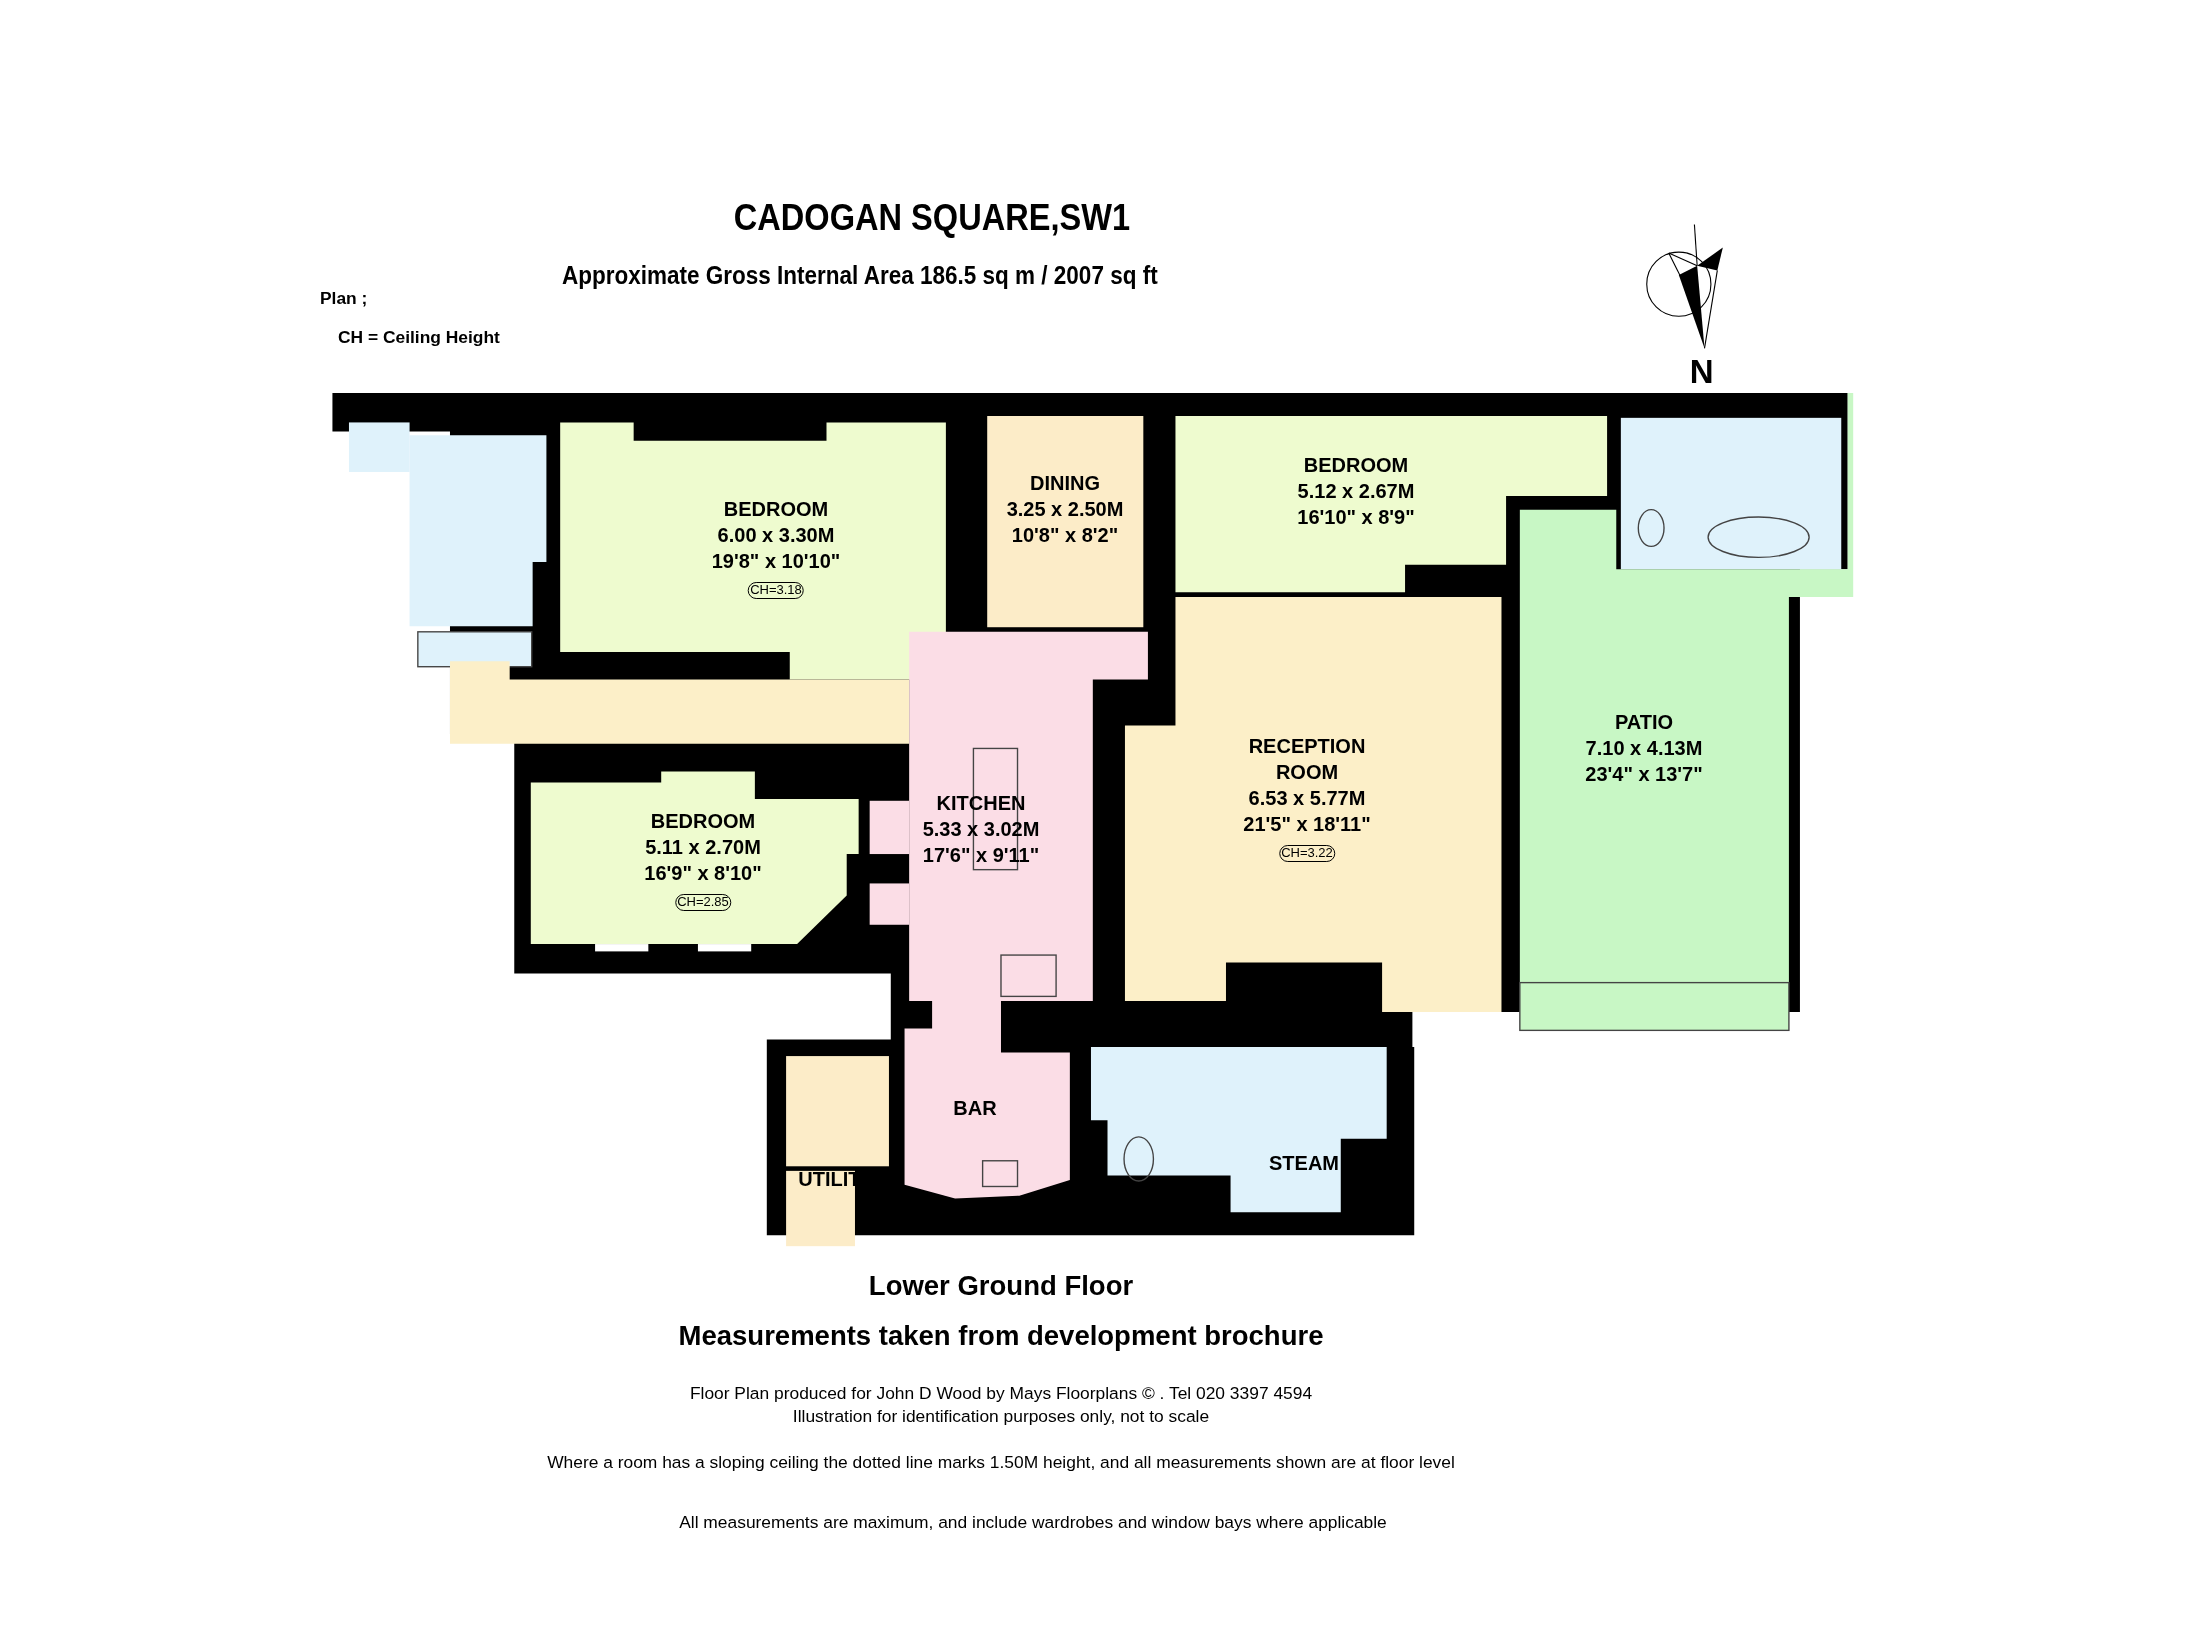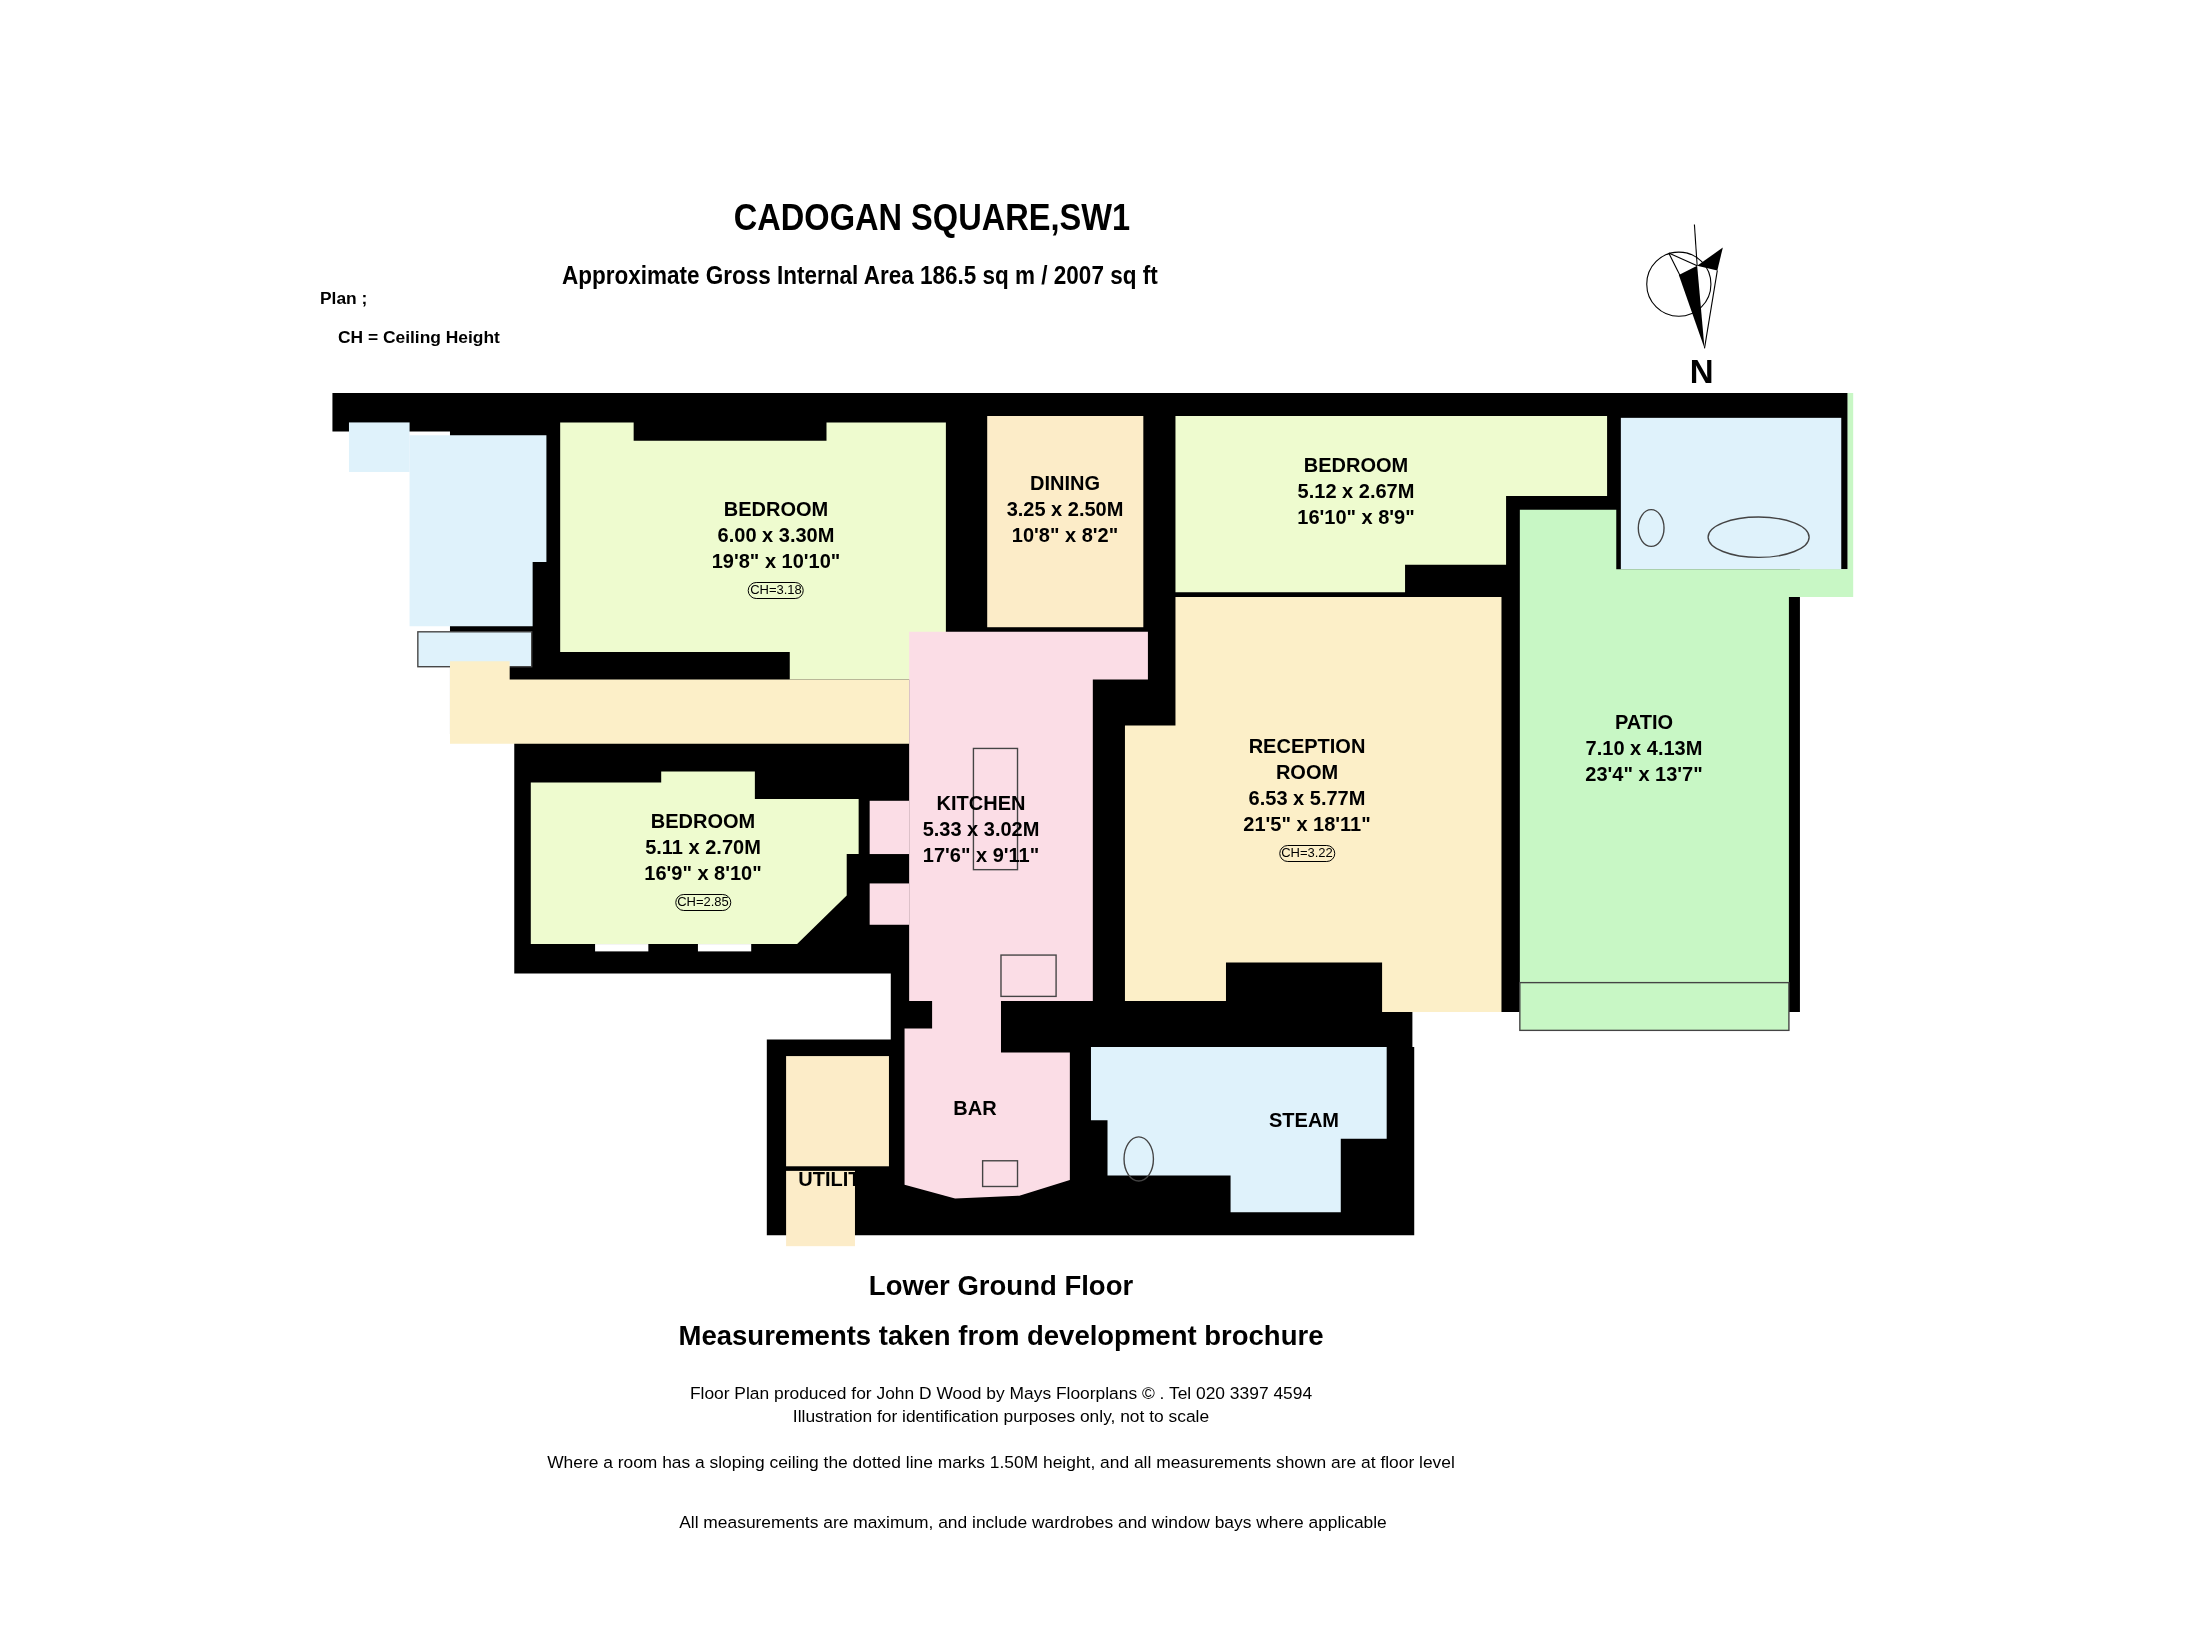--- a/index.html
+++ b/index.html
@@ -123,21 +123,21 @@
   <span class="dim">KITCHEN</span>
   <span class="dim">5.33 x 3.02M</span>
   <span class="dim">17'6" x 9'11"</span>
 </div>
 <div class="room-label" style="left:975px;top:1095px;">
   <span class="dim">BAR</span>
 </div>
 <div class="room-label" style="left:836px;top:1166px;">
   <span class="dim">UTILITY</span>
 </div>
-<div class="room-label" style="left:1304px;top:1107px;">
+<div class="room-label" style="left:1304px;top:1150px;">
   <span class="dim">STEAM</span>
 </div>
 
 <div class="footer" id="floor-name">Lower Ground Floor</div>
 <div class="footer" id="brochure">Measurements taken from development brochure</div>
 <div class="footer fine" style="top:1382px;">Floor Plan produced for John D Wood by Mays Floorplans © . Tel 020 3397 4594</div>
 <div class="footer fine" style="top:1405px;">Illustration for identification purposes only, not to scale</div>
 <div class="footer fine" style="top:1511px;padding-left:32px;">All measurements are maximum, and include wardrobes and window bays where applicable</div>
 <div class="footer fine" style="top:1451px;">Where a room has a sloping ceiling the dotted line marks 1.50M height, and all measurements shown are at floor level</div>
 

